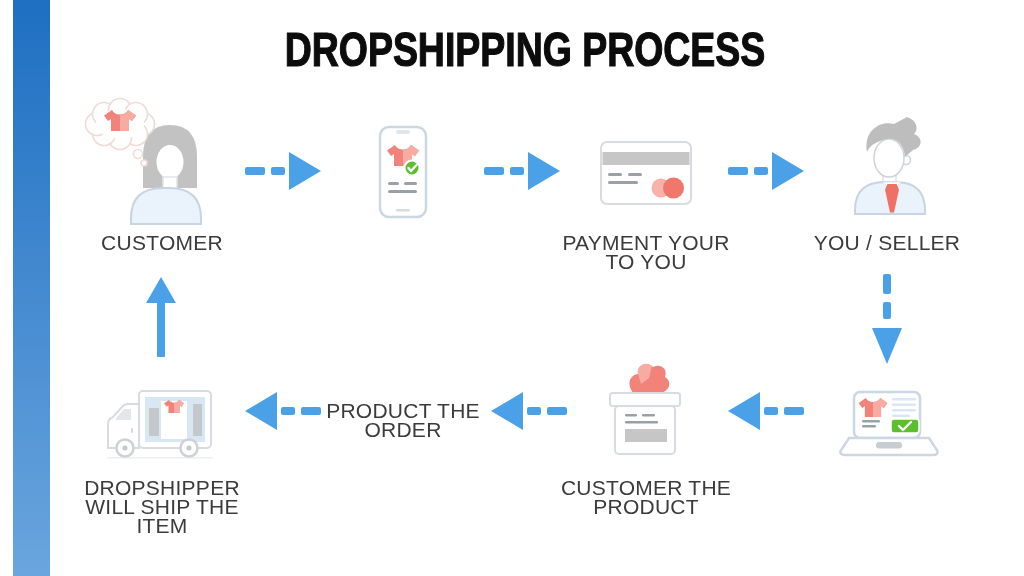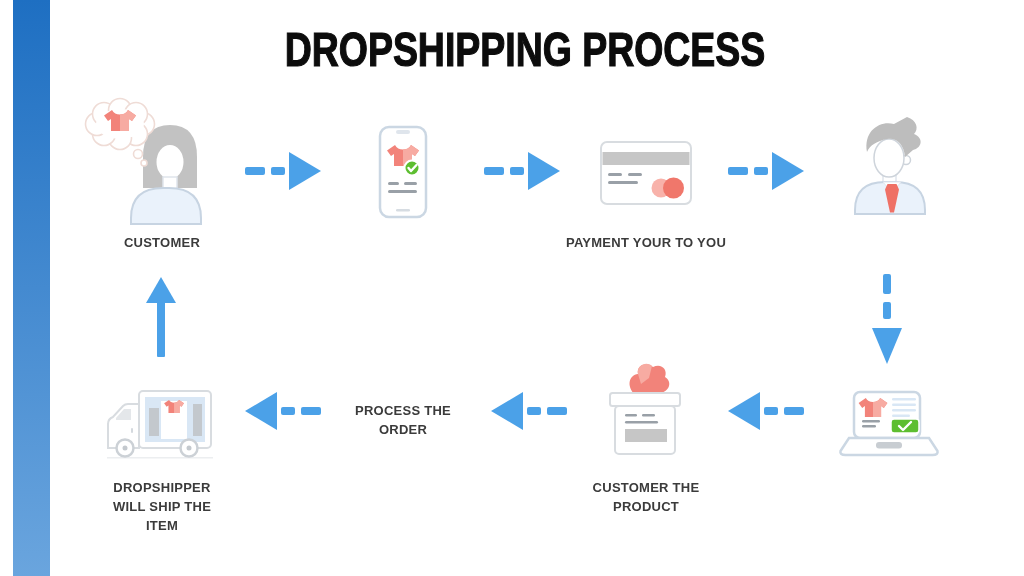--- a/index.html
+++ b/index.html
@@ -13,21 +13,21 @@
   .sidebar{position:absolute;left:0;top:0;width:37px;height:576px;
            background:linear-gradient(180deg,var(--sidebar-top),var(--sidebar-bottom));}
   .title{position:absolute;left:24px;top:26px;width:976px;margin:0;text-align:center;
          font-size:48px;line-height:48px;font-weight:700;color:var(--title-text);
          letter-spacing:0px;-webkit-text-stroke:1.2px var(--title-text);
          transform:scaleX(0.78);transform-origin:50% 50%;white-space:nowrap;}
   .icon{position:absolute;}
   .arrow{position:absolute;}
   .arrow *{fill:var(--arrow-blue);}
   .step-label{position:absolute;text-align:center;color:var(--label-text);
-              font-size:13px;line-height:19px;letter-spacing:.25px;white-space:pre-line;font-weight:bold;}
+              font-size:21px;line-height:19px;letter-spacing:.25px;white-space:pre-line;}
   
   .o{fill:#fff;stroke:#cbd7e3;stroke-width:2.5;}
   .o2{fill:#fff;stroke:#d8dce0;stroke-width:2;}
   .opale{fill:#eaf2fb;stroke:#c7d4e2;stroke-width:2;}
   .hair{fill:#c2c2c2;}
   .g-line{fill:#99a0a7;}
   .pb-line{fill:#d9e7f5;}
   .gray{fill:#c6c6c6;}
   .coral{fill:var(--coral);}
   .coral-l{fill:var(--coral-light);}
@@ -199,21 +199,22 @@
       <rect x="58" y="16" width="20" height="8" rx="2"></rect>
   </svg>
 
   <svg class="arrow" style="left:133px;top:277px" width="30" height="80" viewBox="0 0 30 80">
     <path d="M15 0 L30 26 L0 26 Z"></path>
     <rect x="11" y="24" width="8" height="56" rx="1"></rect>
   </svg>
 
   <div class="step-label" style="left:69px;top:233px;width:160px">CUSTOMER</div>
   <div class="step-label" style="left:533px;top:233px;width:200px">PAYMENT YOUR TO YOU</div>
+  <div class="step-label" style="left:784px;top:233px;width:180px">YOU / SELLER</div>
   <div class="step-label" style="left:543px;top:478px;width:180px">CUSTOMER THE
 PRODUCT</div>
-  <div class="step-label" style="left:300px;top:401px;width:180px">PROCESS THE
+  <div class="step-label" style="left:300px;top:401px;width:180px">PRODUCT THE
 ORDER</div>
   <div class="step-label" style="left:59px;top:478px;width:180px">DROPSHIPPER
 WILL SHIP THE
 ITEM</div>
 
 </div>
 
 </body></html>

